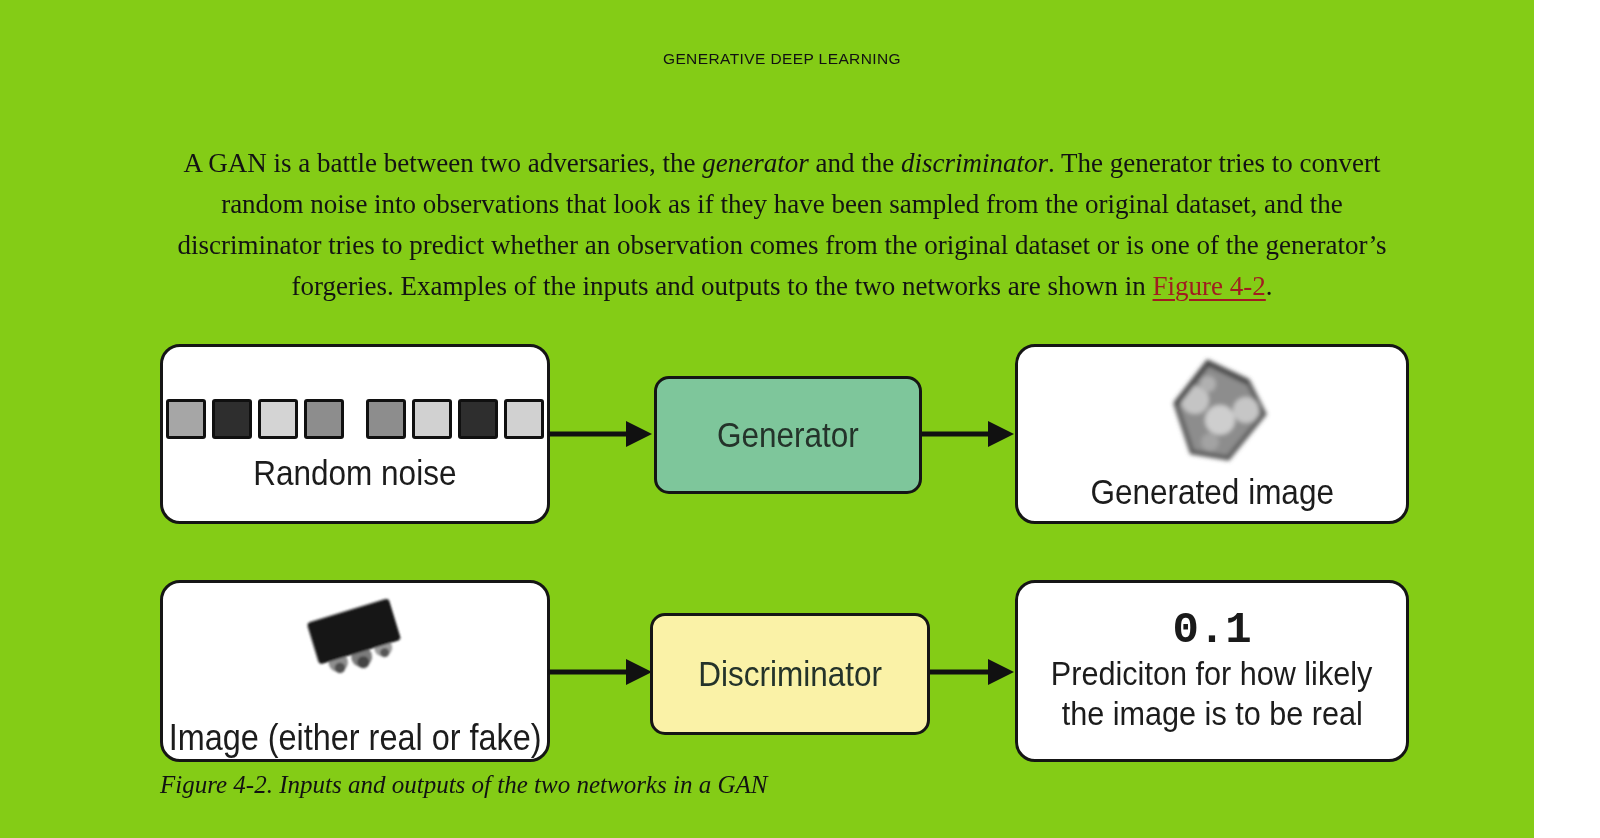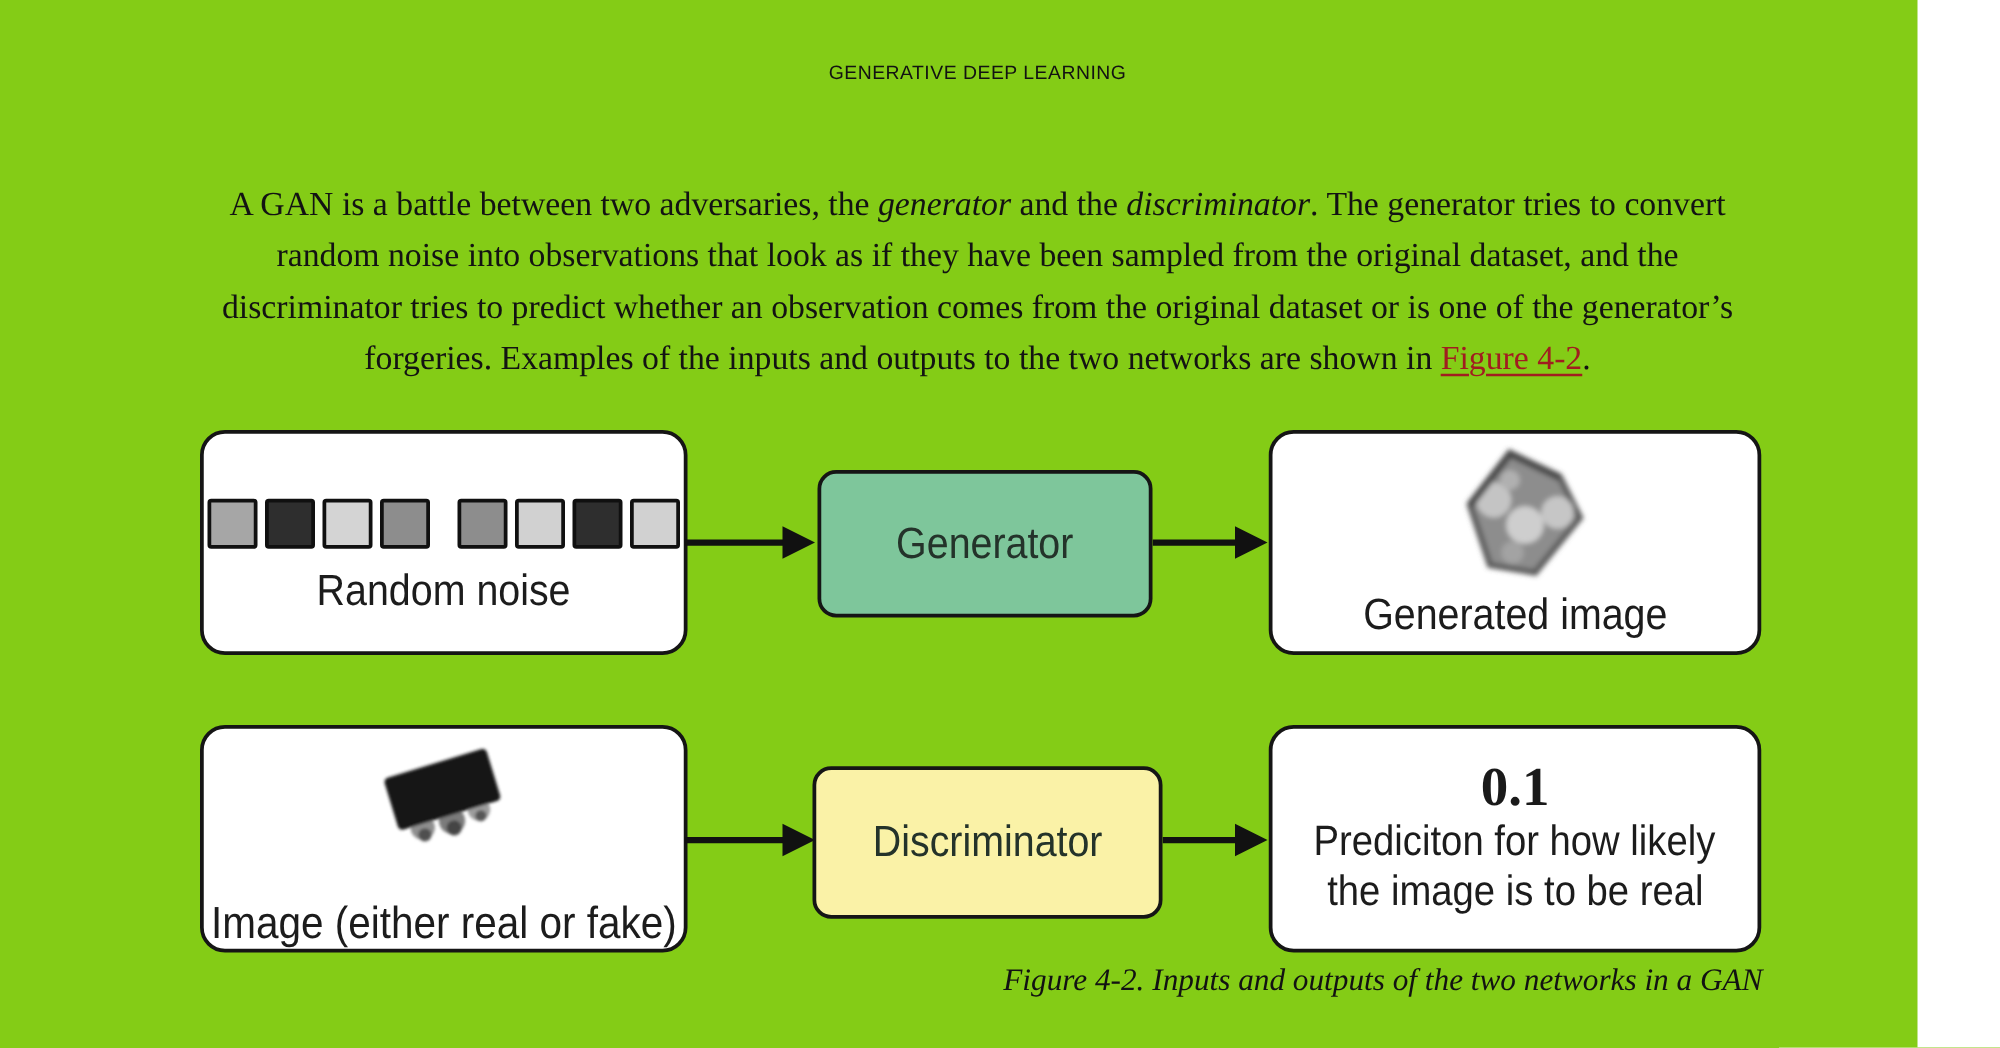--- a/index.html
+++ b/index.html
@@ -37,27 +37,27 @@
   .input-label  { font-size:35px; }
   .process-label{ font-size:35px; color:#24332a; }
   .noise-row { display:flex; gap:6px; margin-top:52px; }
   .sq {
     width:34px; height:34px; border:3px solid #101010;
     border-radius:3px; background:#999;
   }
   .sq.gap { margin-left:16px; }
   .arrow { position:absolute; }
   .pred-value {
-    font-family:Liberation Serif, serif; font-weight:bold;
+    font-family:Liberation Mono, monospace; font-weight:bold;
     font-size:44px; line-height:46px; color:#1a1a1a; margin-top:24px;
   }
   .pred-line { font-size:34px; line-height:40px; }
   .figure-caption {
     position:absolute; left:160px; top:771px; width:1250px;
-    text-align:right; font-family:"Liberation Serif", serif;
+    text-align:left; font-family:"Liberation Serif", serif;
     font-style:italic; font-size:25px; color:#121212;
   }
 </style>
 </head>
 <body>
 
 <div class="page">
 
   <div class="running-header">GENERATIVE DEEP LEARNING</div>
 

